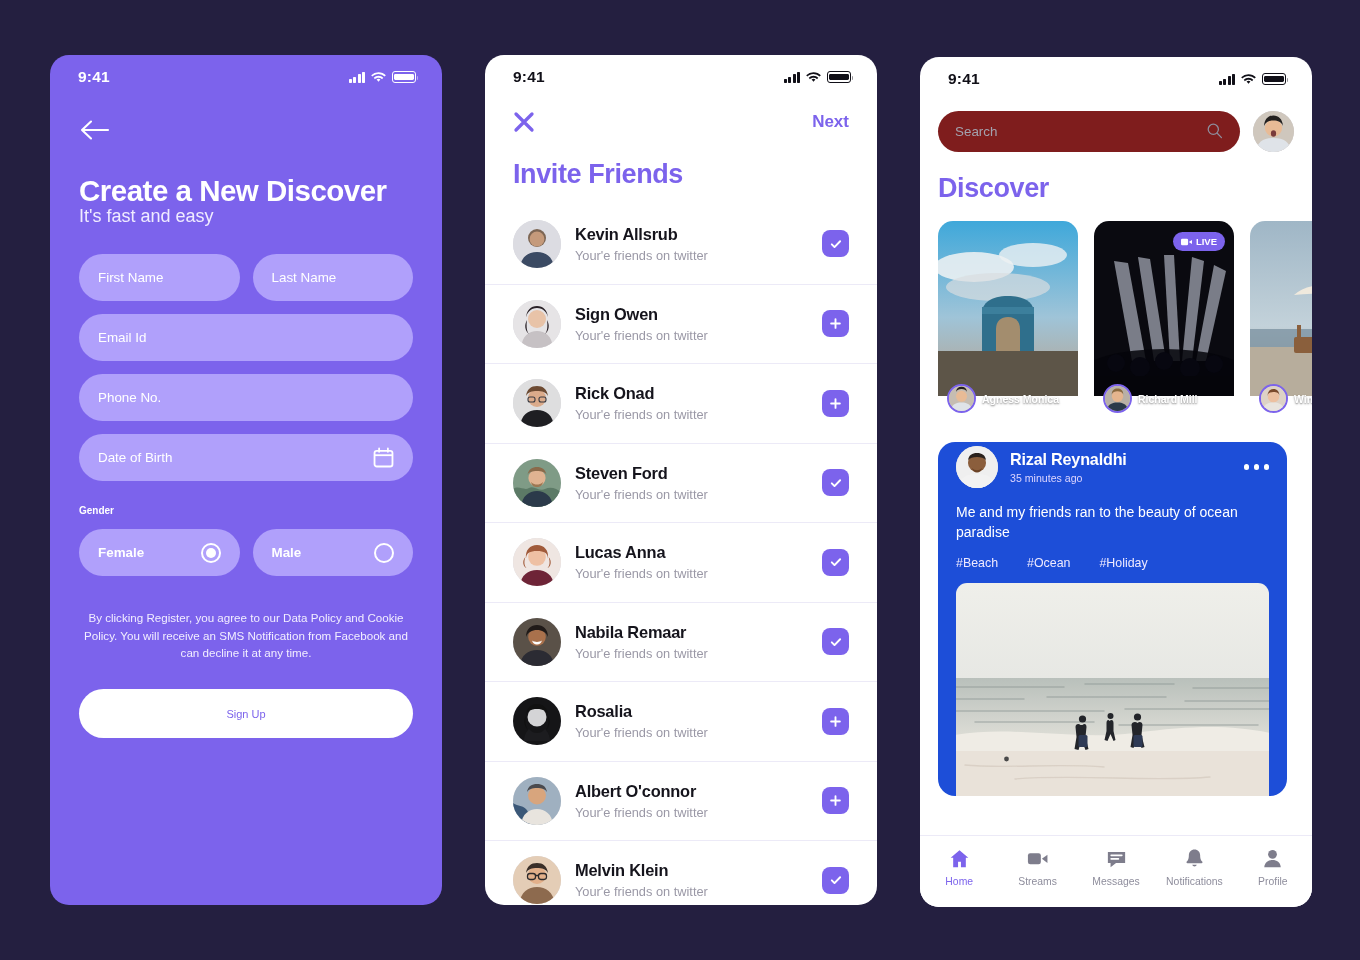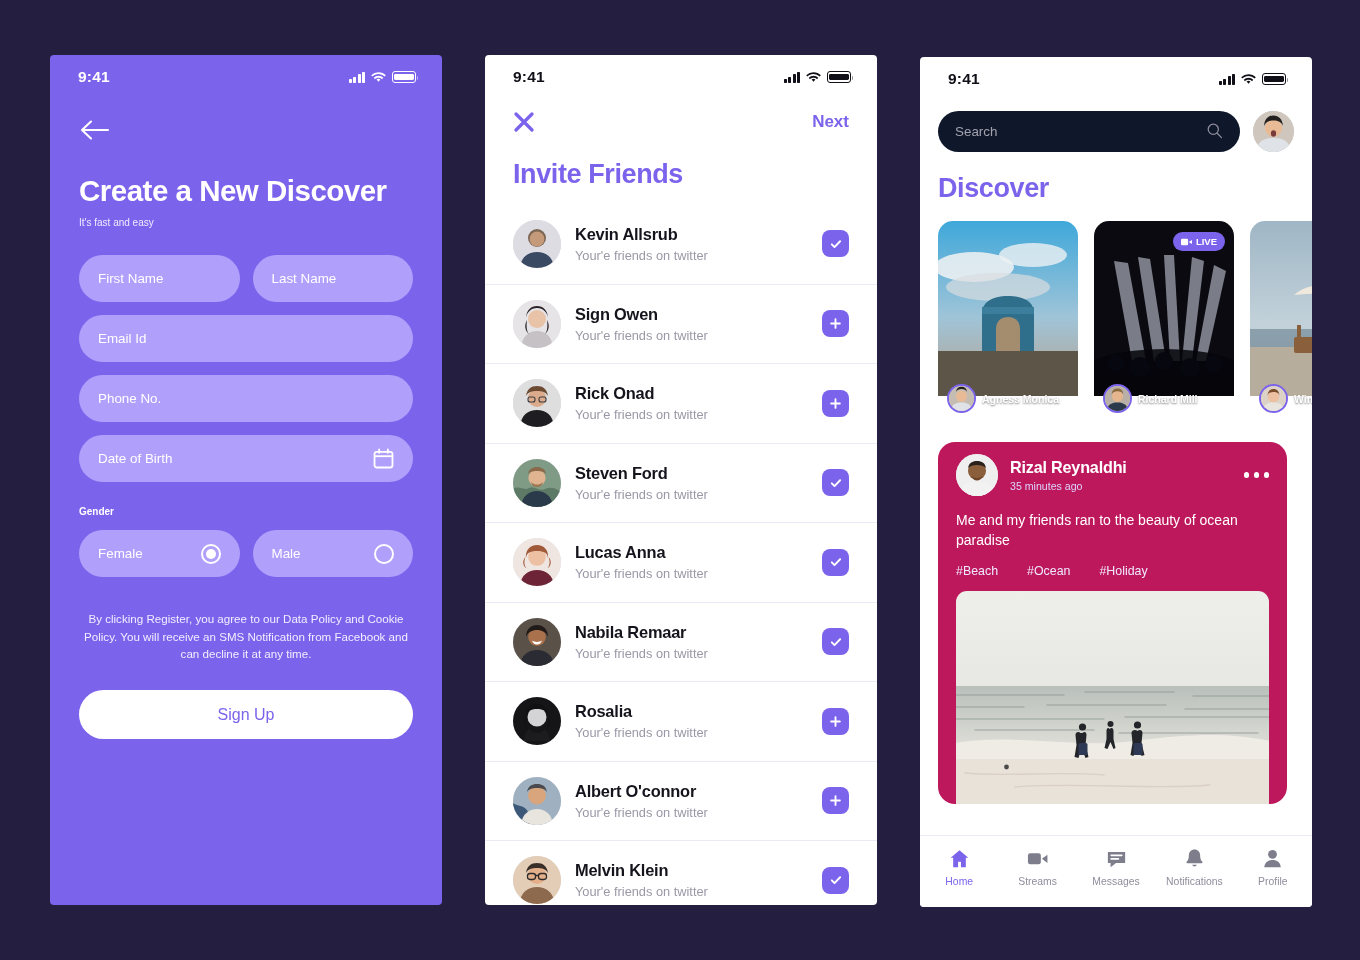--- a/index.html
+++ b/index.html
@@ -8,21 +8,21 @@
     background: #241f40;
     font-family: "Liberation Sans", sans-serif;
     overflow: hidden;
   }
   .stage { position: relative; width: 1360px; height: 960px; }
 
   
   .phone {
     position: absolute;
     width: 392px; height: 850px;
-    border-radius: 4px;
+    border-radius: 19px;
     overflow: hidden;
   }
   #phone1 { left: 50px;  top: 55px; background: #7c63ec; }
   #phone2 { left: 485px; top: 55px; background: #ffffff; }
   #phone3 { left: 920px; top: 57px; background: #ffffff; }
 
   
   .statusbar {
     height: 44px; display: flex; align-items: center;
     justify-content: space-between; padding: 0 26px 0 28px;
@@ -50,35 +50,35 @@
   .light { color: #ffffff; }
   .dark  { color: #111018; }
 
   
   .s1 { padding: 0 29px; color: #fff; }
   .back-arrow { margin-top: 18px; width: 34px; height: 26px; cursor: pointer; }
   .s1-title {
     font-size: 29.5px; font-weight: bold; letter-spacing: -0.5px;
     margin-top: 32px; line-height: 1.06;
   }
-  .s1-sub { font-size: 10px; margin-top: 11px; color: #f0ecff; }
+  .s1-sub { font-size: 18px; margin-top: 0; color: #f0ecff; }
 
   .field {
     background: #b0a0fb; border-radius: 28px; height: 47px;
     display: flex; align-items: center; padding: 0 19px;
     font-size: 13.4px; color: #ffffff; cursor: text;
   }
   .row2 { display: flex; gap: 13px; margin-top: 27px; }
   .row2 .field { flex: 1; }
   .field.wide { margin-top: 13px; }
   .field.dob { justify-content: space-between; }
   .cal-icon { width: 21px; height: 21px; }
 
   .gender-label { font-size: 10px; font-weight: bold; margin-top: 24px; }
-  .gender-row { display: flex; gap: 13px; margin-top: 13px; }
+  .gender-row { display: flex; gap: 13px; margin-top: 13px; font-weight: bold; }
   .gender-opt {
     flex: 1; background: #b0a0fb; border-radius: 28px; height: 47px;
     display: flex; align-items: center; justify-content: space-between;
     padding: 0 19px; font-size: 13.4px; color: #fff; cursor: pointer;
   }
   .radio {
     width: 20px; height: 20px; border-radius: 50%;
     border: 2.2px solid #ffffff; display: flex;
     align-items: center; justify-content: center;
   }
@@ -86,21 +86,21 @@
     content:""; width: 10px; height: 10px; border-radius:50%; background:#ffffff;
   }
 
   .legal {
     margin-top: 33px; font-size: 11.6px; line-height: 1.52;
     text-align: center; color: #f2eeff; padding: 0 2px;
   }
   .signup-btn {
     margin-top: 27px; height: 49px; background: #ffffff;
     border-radius: 28px; display: flex; align-items: center;
-    justify-content: center; color: #7c63ec; font-size: 16px;
+    justify-content: center; color: #7c63ec; font-size: 11px;
     cursor: pointer;
   }
 
   
   .s2-topbar {
     display: flex; align-items: center; justify-content: space-between;
     padding: 12px 28px 0 28px;
   }
   .close-x { width: 22px; height: 22px; cursor: pointer; }
   .next-link { color: #7c63ec; font-size: 17px; font-weight: bold; cursor: pointer; }
@@ -127,21 +127,21 @@
     width: 27px; height: 27px; border-radius: 8px; background: #7c63ec;
     display:flex; align-items:center; justify-content:center; flex:none; cursor: pointer;
   }
   .fbtn svg { display:block; }
 
   
   .s3-search-row {
     display: flex; align-items: center; gap: 13px; padding: 10px 18px 0 18px;
   }
   .searchbox {
-    flex: 1; height: 41px; background: #0f172a; border-radius: 21px;
+    flex: 1; height: 41px; background: #7f1d1d; border-radius: 21px;
     display: flex; align-items: center; justify-content: space-between;
     padding: 0 17px; cursor: text;
   }
   .searchbox span { font-size: 13.4px; color: #a3a2ae; }
   .me-avatar {
     width: 41px; height: 41px; border-radius: 50%; overflow: hidden;
     flex: none; background: #cfcfd8; cursor: pointer;
   }
   .s3-title {
     color: #7c63ec; font-size: 27px; font-weight: bold;
@@ -168,22 +168,22 @@
   .story-av {
     width: 29px; height: 29px; border-radius: 50%; flex: none;
     border: 2px solid #7c63ec; overflow: hidden; background:#ccc;
   }
   .story-name {
     font-size: 10.5px; color: #fff; font-weight: bold;
     white-space: nowrap; text-shadow: 0 1px 2px rgba(0,0,0,.5); text-align: right;
   }
 
   .post-card {
-    margin: 18px 25px 0 18px; background: #be185d;
-    border-radius: 17px; padding: 12px 18px 0 18px; color: #fff;
+    margin: 18px 25px 0 18px; background: #1d4ed8;
+    border-radius: 17px; padding: 4px 18px 0 18px; color: #fff;
   }
   .post-head { display: flex; align-items: center; gap: 12px; }
   .post-av { width: 42px; height: 42px; border-radius: 50%; overflow: hidden; background:#ddd; flex:none; }
   .post-id { flex: 1; min-width: 0; }
   .post-name { font-size: 16.2px; font-weight: bold; letter-spacing: -0.2px; }
   .post-time { font-size: 10.6px; color: #ddd6ff; margin-top: 3px; }
   .dots { display: flex; gap: 4.5px; cursor: pointer; }
   .dots i { width: 5.5px; height: 5.5px; border-radius: 50%; background: #fff; display:block; }
   .post-text { font-size: 14px; line-height: 1.45; margin-top: 14px; }
   .tags { display: flex; gap: 29px; margin-top: 13px; font-size: 12.4px; color:#efeaff; }

